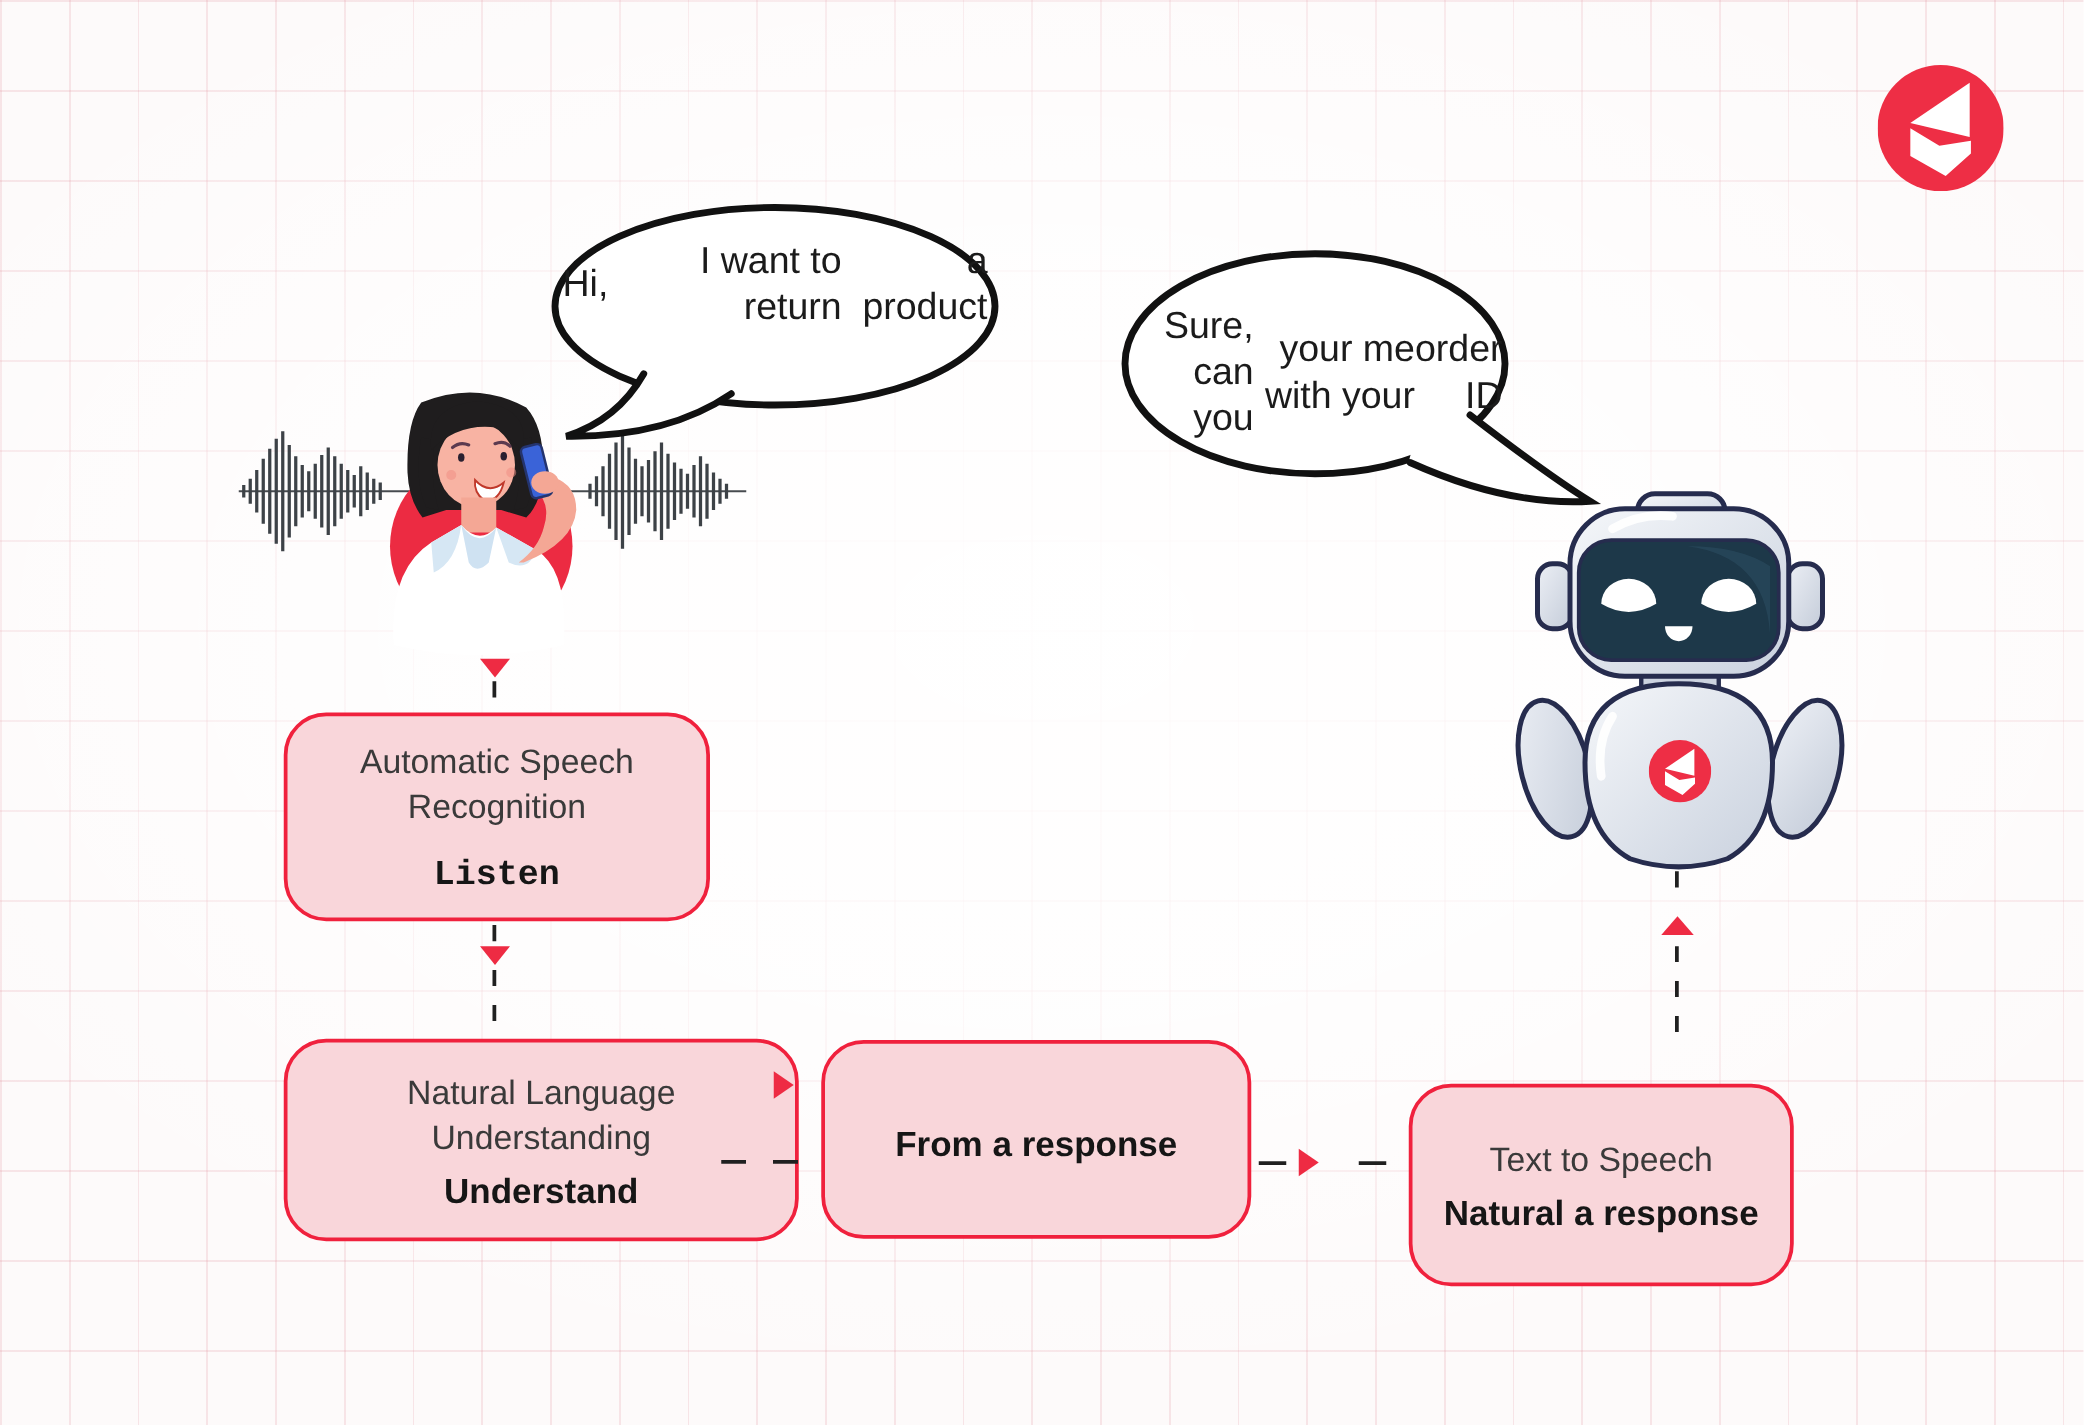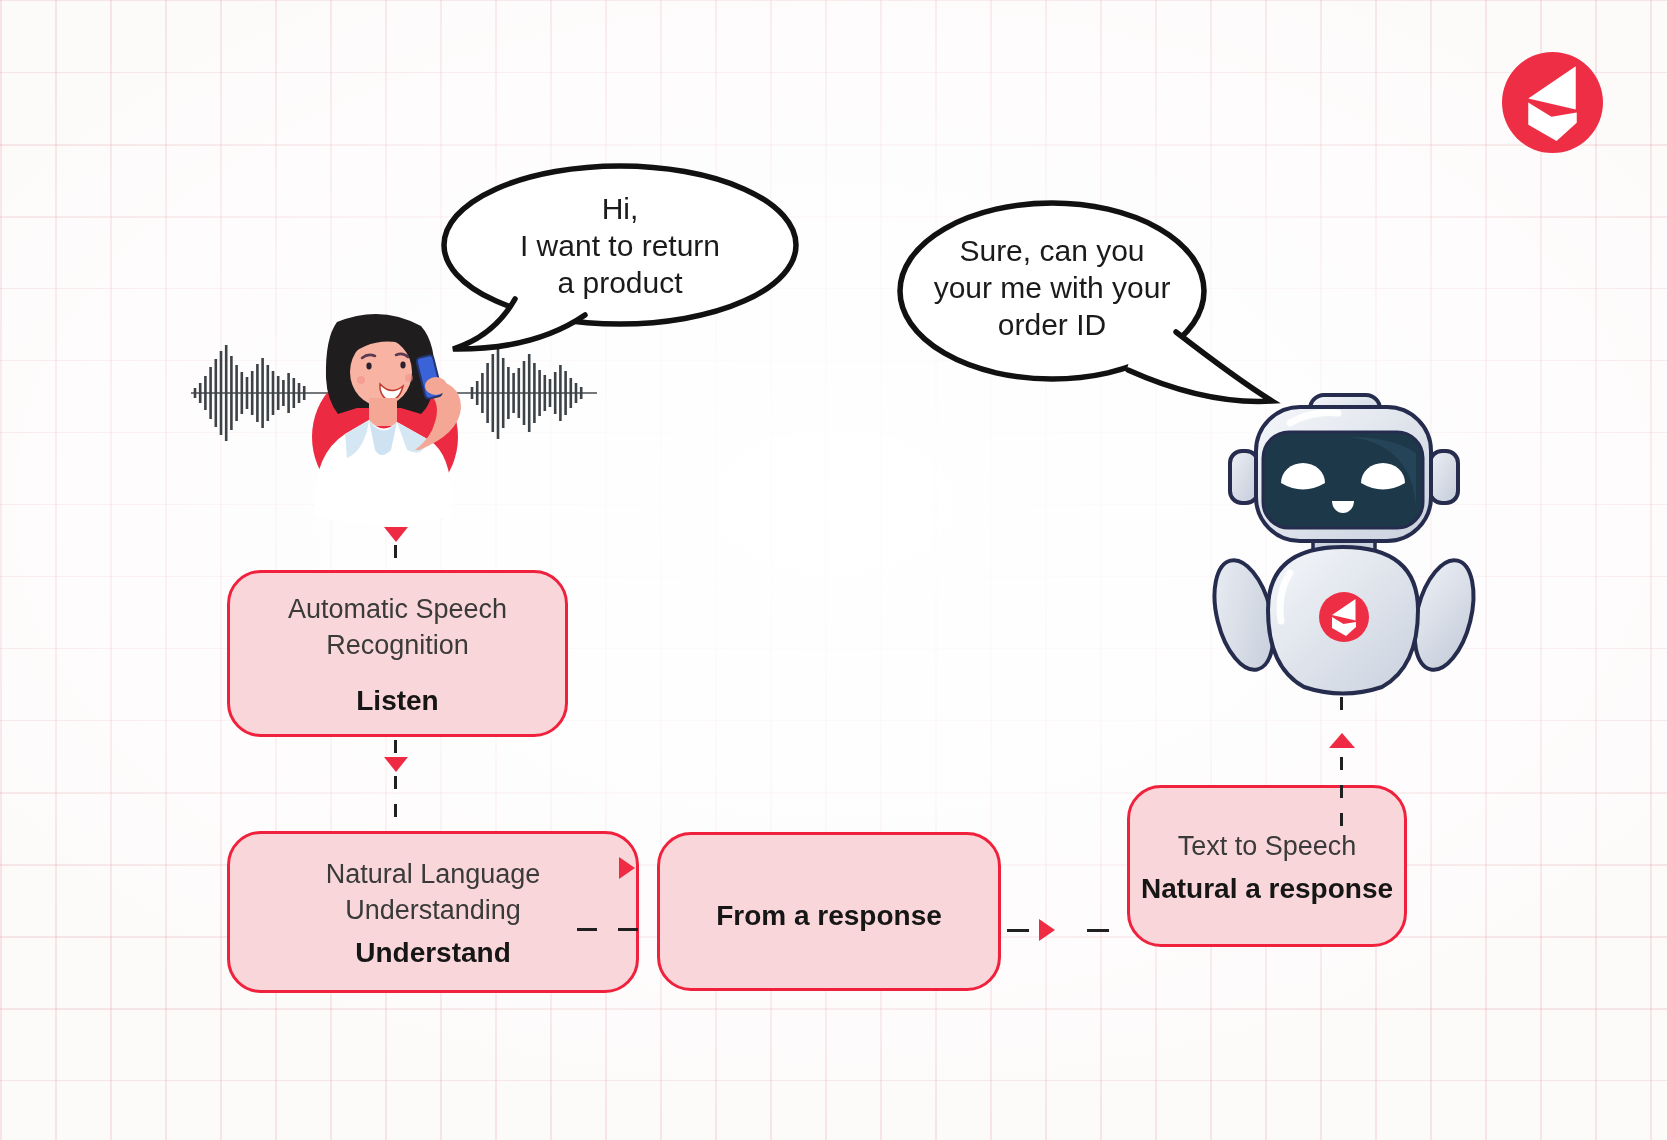--- a/index.html
+++ b/index.html
@@ -25,24 +25,24 @@
   .flow-box{
     box-sizing:border-box;
     background:var(--box-fill);
     border:3px solid var(--box-border);
     border-radius:34px;
     display:flex;flex-direction:column;align-items:center;justify-content:center;
     text-align:center;padding:10px 8px;
   }
   .flow-box .box-title{font-size:27px;line-height:36px;color:#3a3a3a;}
   .flow-box .box-action{font-size:28px;line-height:32px;font-weight:bold;color:#161616;}
-  .gap-lg .box-action{margin-top:22px;}
+  .gap-lg .box-action{margin-top:22px;font-family:Liberation Mono, monospace;}
   .gap-sm .box-action{margin-top:9px;}
 
-  .bubble-text{display:flex;flex-direction:column;align-items:center;text-align:left;
+  .bubble-text{display:flex;flex-direction:row;align-items:center;text-align:right;
     font-size:30px;line-height:37px;color:#1b1b1b;}
 
   .tri-down{width:0;height:0;border-left:12px solid transparent;border-right:12px solid transparent;border-top:15px solid var(--accent);}
   .tri-up{width:0;height:0;border-left:13px solid transparent;border-right:13px solid transparent;border-bottom:15px solid var(--accent);}
   .tri-right{width:0;height:0;border-top:11px solid transparent;border-bottom:11px solid transparent;border-left:16px solid var(--accent);}
   .vdash{width:3px;background:#202020;}
   .vdash-rep{width:3px;background:repeating-linear-gradient(to bottom,#202020 0 13px,transparent 13px 28px);}
   .hdash{height:3px;background:#202020;}
   .hdash-rep{height:3px;background:repeating-linear-gradient(to right,#202020 0 20px,transparent 20px 41px);}
 </style>
@@ -142,38 +142,38 @@
     <div>Hi,</div>
     <div>I want to return</div>
     <div>a product</div>
   </div>
 
   <svg style="left:880px;top:198px" width="420" height="215" viewBox="0 0 420 215">
     <ellipse cx="172" cy="93" rx="152" ry="88" fill="#ffffff" stroke="#111111" stroke-width="5.5"></ellipse>
     <path d="M293,130 Q358,180 392,203 Q328,208 246,175 L250,160 Q272,150 293,130 Z" fill="#ffffff"></path>
     <path d="M296,134 Q358,182 392,203 Q326,207 248,172" fill="none" stroke="#111111" stroke-width="5.5" stroke-linecap="round"></path>
   </svg>
-  <div class="bubble-text" style="left:902px;top:232px;width:300px">
+  <div class="bubble-text" style="left:902px;top:242px;width:300px">
     <div>Sure, can you</div>
     <div>your me with your</div>
     <div>order ID</div>
   </div>
 
   <div class="flow-box gap-lg" style="left:227px;top:570px;width:341px;height:167px">
     <div class="box-title">Automatic Speech Recognition</div>
     <div class="box-action">Listen</div>
   </div>
   <div class="flow-box gap-sm" style="left:227px;top:831px;width:412px;height:162px">
     <div class="box-title">Natural Language Understanding</div>
     <div class="box-action">Understand</div>
   </div>
   <div class="flow-box gap-sm" style="left:657px;top:832px;width:344px;height:159px">
     <div class="box-action">From a response</div>
   </div>
-  <div class="flow-box gap-sm" style="left:1127px;top:785px;width:280px;height:162px">
+  <div class="flow-box gap-sm" style="left:1127px;top:867px;width:308px;height:162px">
     <div class="box-title">Text to Speech</div>
     <div class="box-action">Natural a response</div>
   </div>
 
   <div class="tri-down" style="left:384px;top:527px"></div>
   <div class="vdash" style="left:394px;top:545px;height:13px"></div>
 
   <div class="vdash" style="left:394px;top:740px;height:13px"></div>
   <div class="tri-down" style="left:384px;top:757px"></div>
   <div class="vdash-rep" style="left:394px;top:776px;height:54px"></div>

